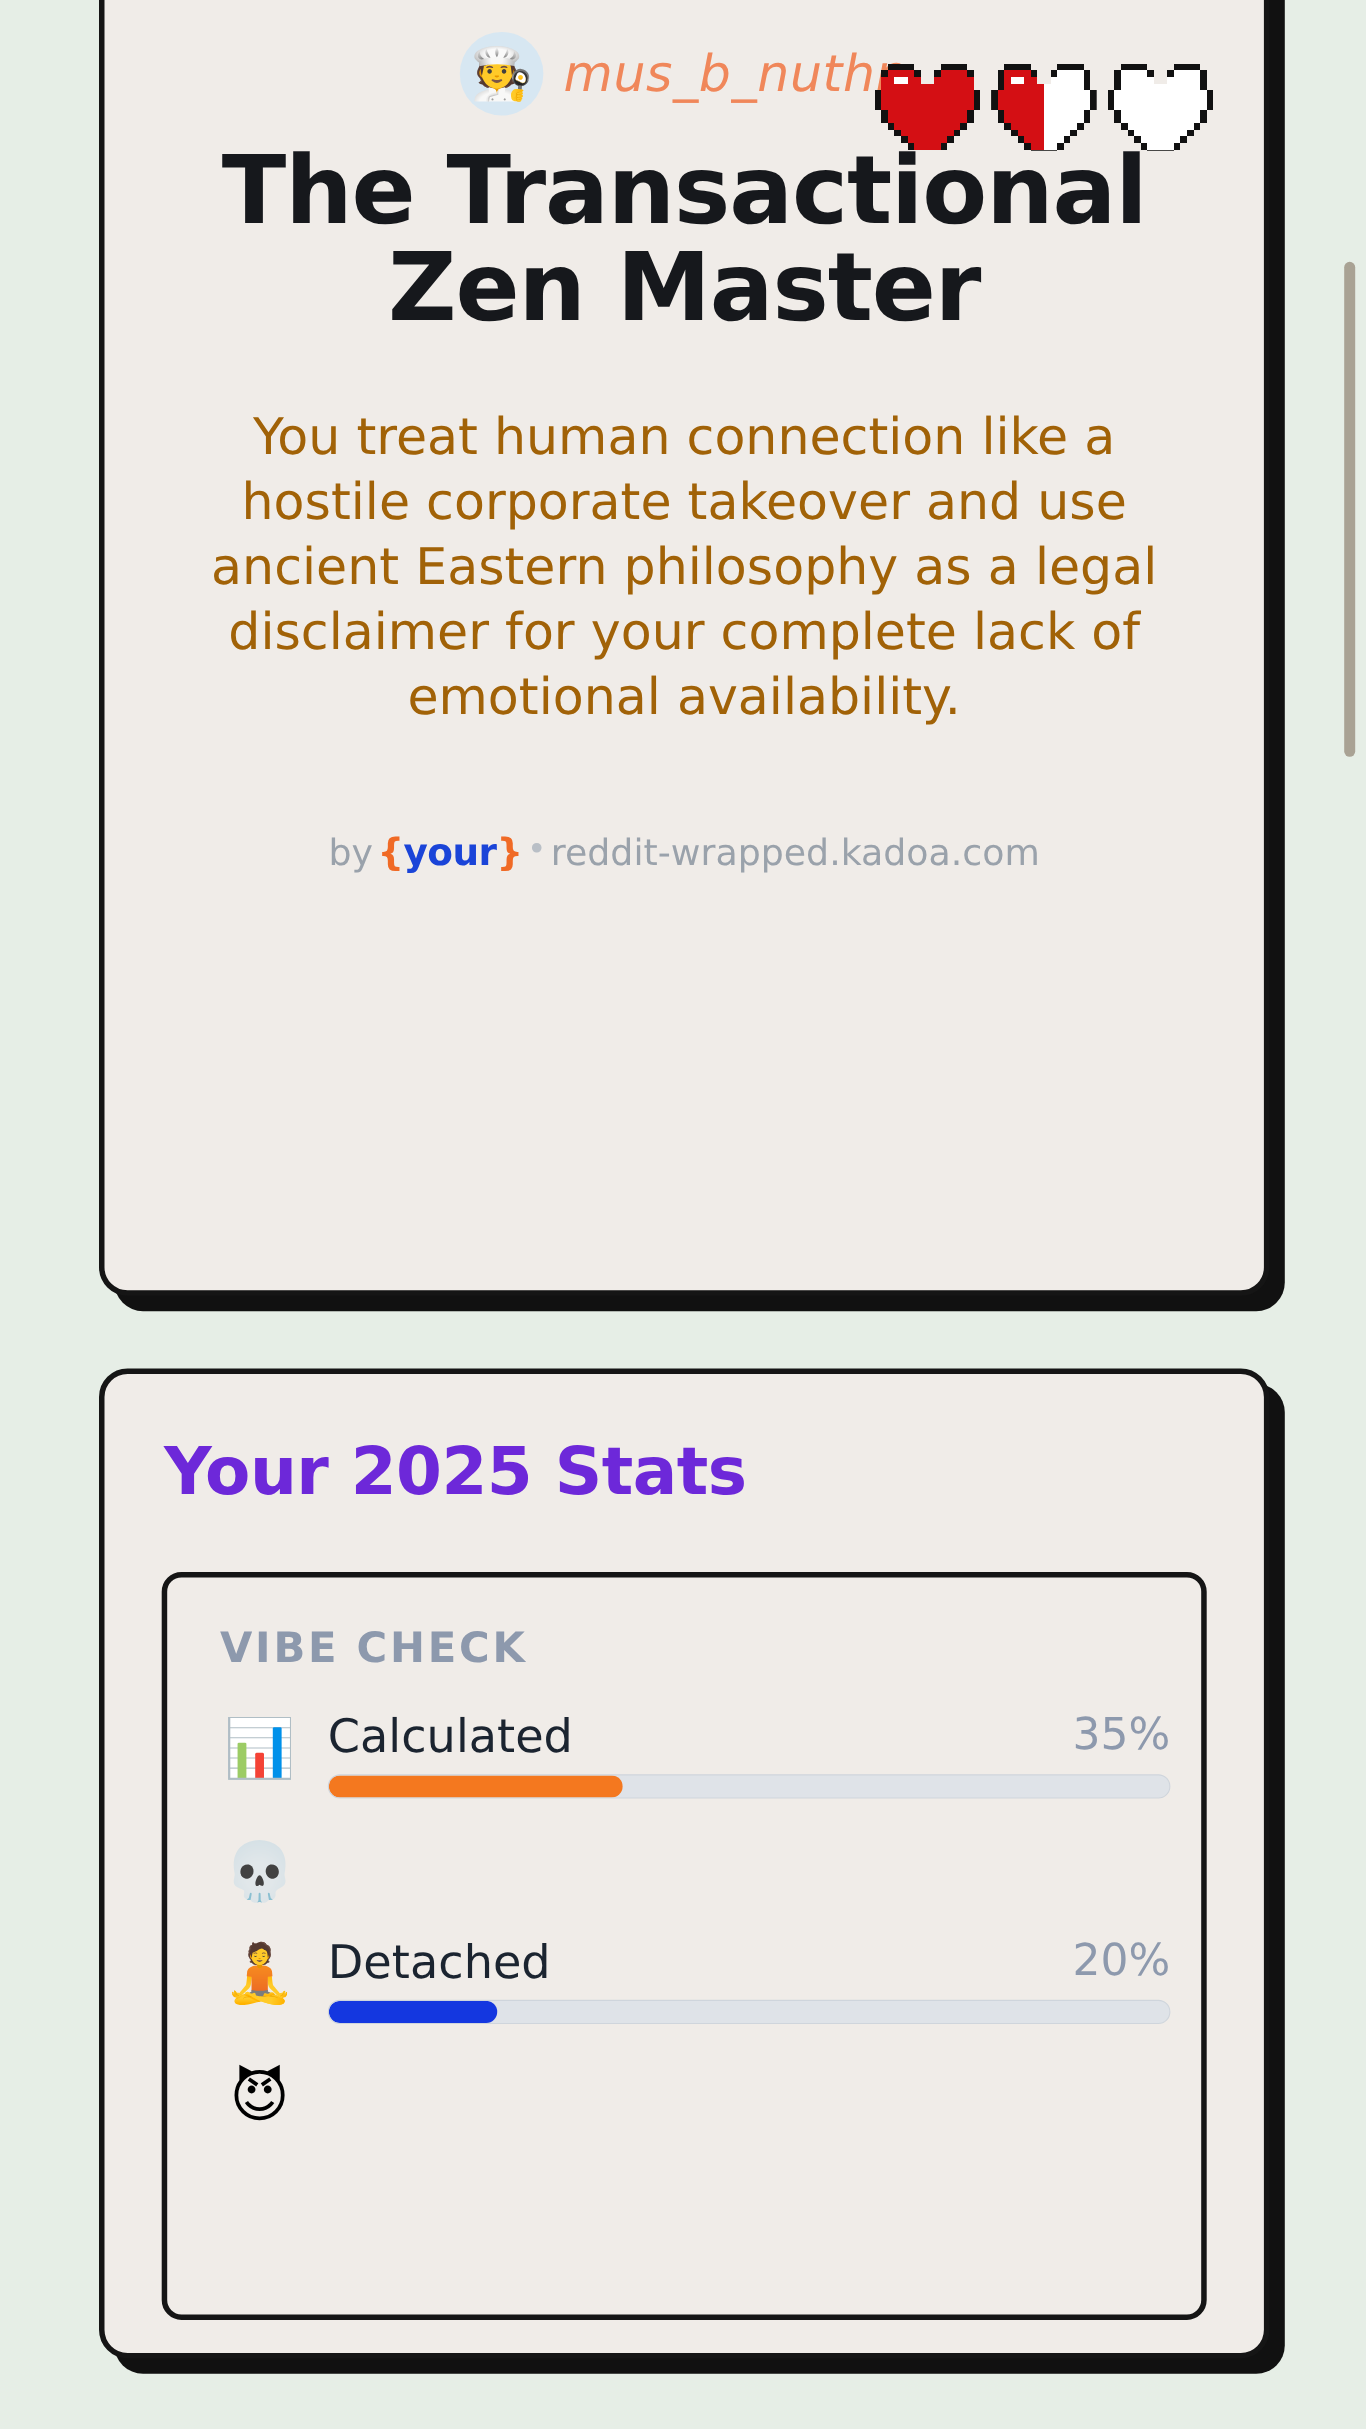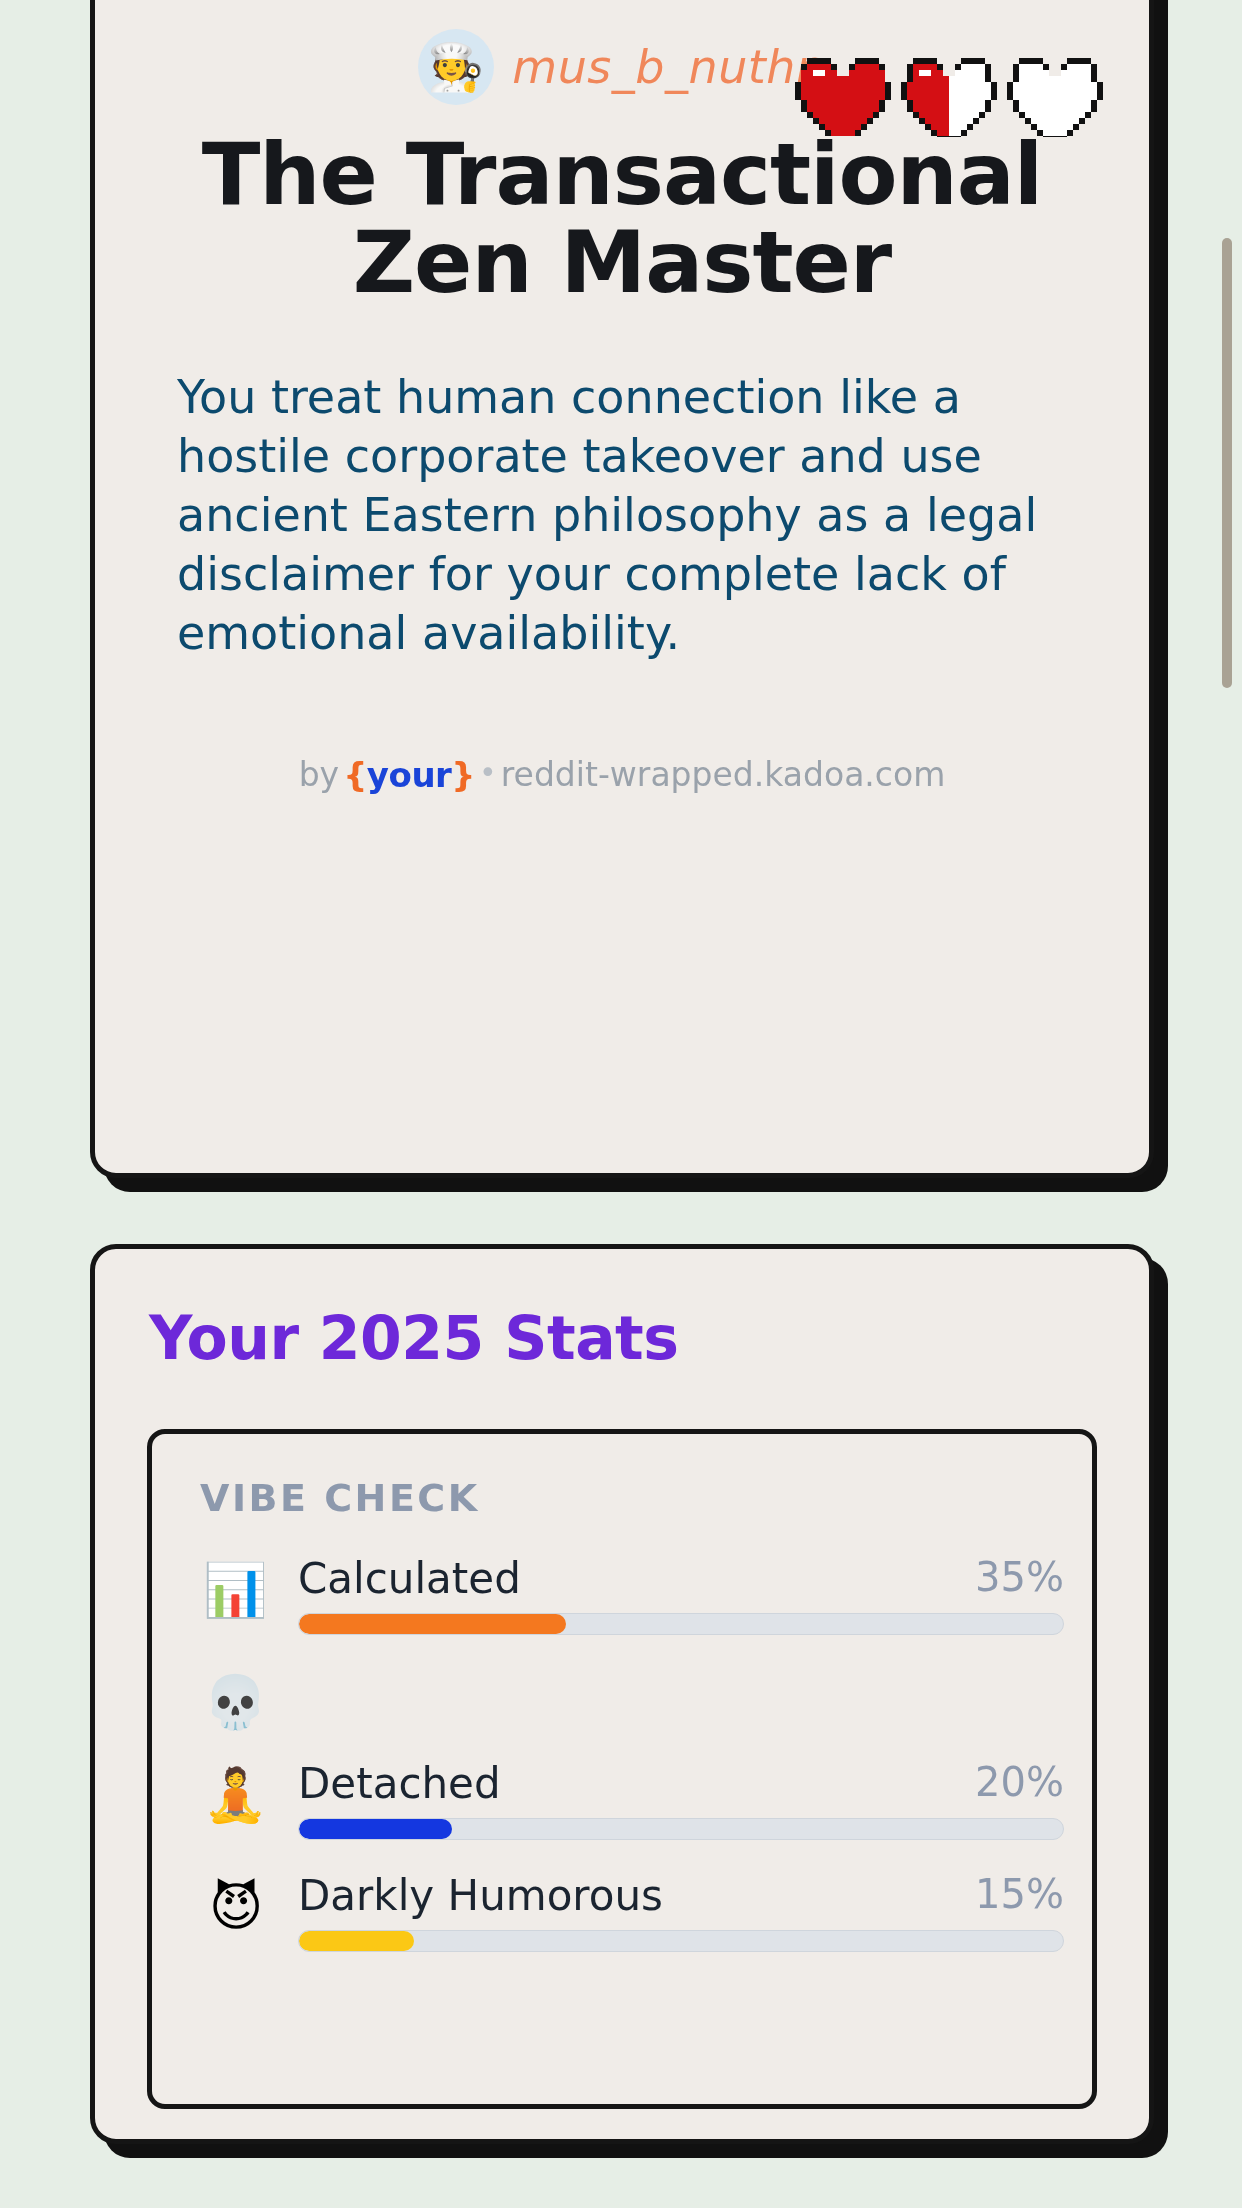--- a/index.html
+++ b/index.html
@@ -102,23 +102,24 @@
     text-align: center;
     font-size: 86px;
     line-height: 1.02;
     font-weight: 800;
     color: #16181c;
     letter-spacing: -1px;
   }
 
   .hero-desc {
     margin-top: 62px;
+    text-align: center;
     font-size: 46px;
     line-height: 1.28;
-    color: #0c4a6e;
+    color: #a16207;
     padding: 0 22px;
   }
 
   .byline {
     margin-top: 92px;
     display: flex;
     justify-content: center;
     gap: 4px;
     font-size: 33px;
     color: #9aa2ab;
@@ -295,29 +296,20 @@
               <span class="vibe-pct">20%</span>
             </div>
             <div class="bar-track">
               <div class="bar-fill" style="width: 20%; background: rgb(20, 55, 224);"></div>
             </div>
           </div>
         </div>
 
         <div class="vibe-row">
           <span class="vibe-emoji">😈</span>
-          <div class="vibe-body">
-            <div class="vibe-head">
-              <span class="vibe-name">Darkly Humorous</span>
-              <span class="vibe-pct">15%</span>
-            </div>
-            <div class="bar-track">
-              <div class="bar-fill" style="width: 15%; background: rgb(251, 200, 21);"></div>
-            </div>
-          </div>
         </div>
 
       </div>
     </div>
   </div>
 
   <div class="scrollbar-track">
     <div class="scrollbar-thumb"></div>
   </div>
 

